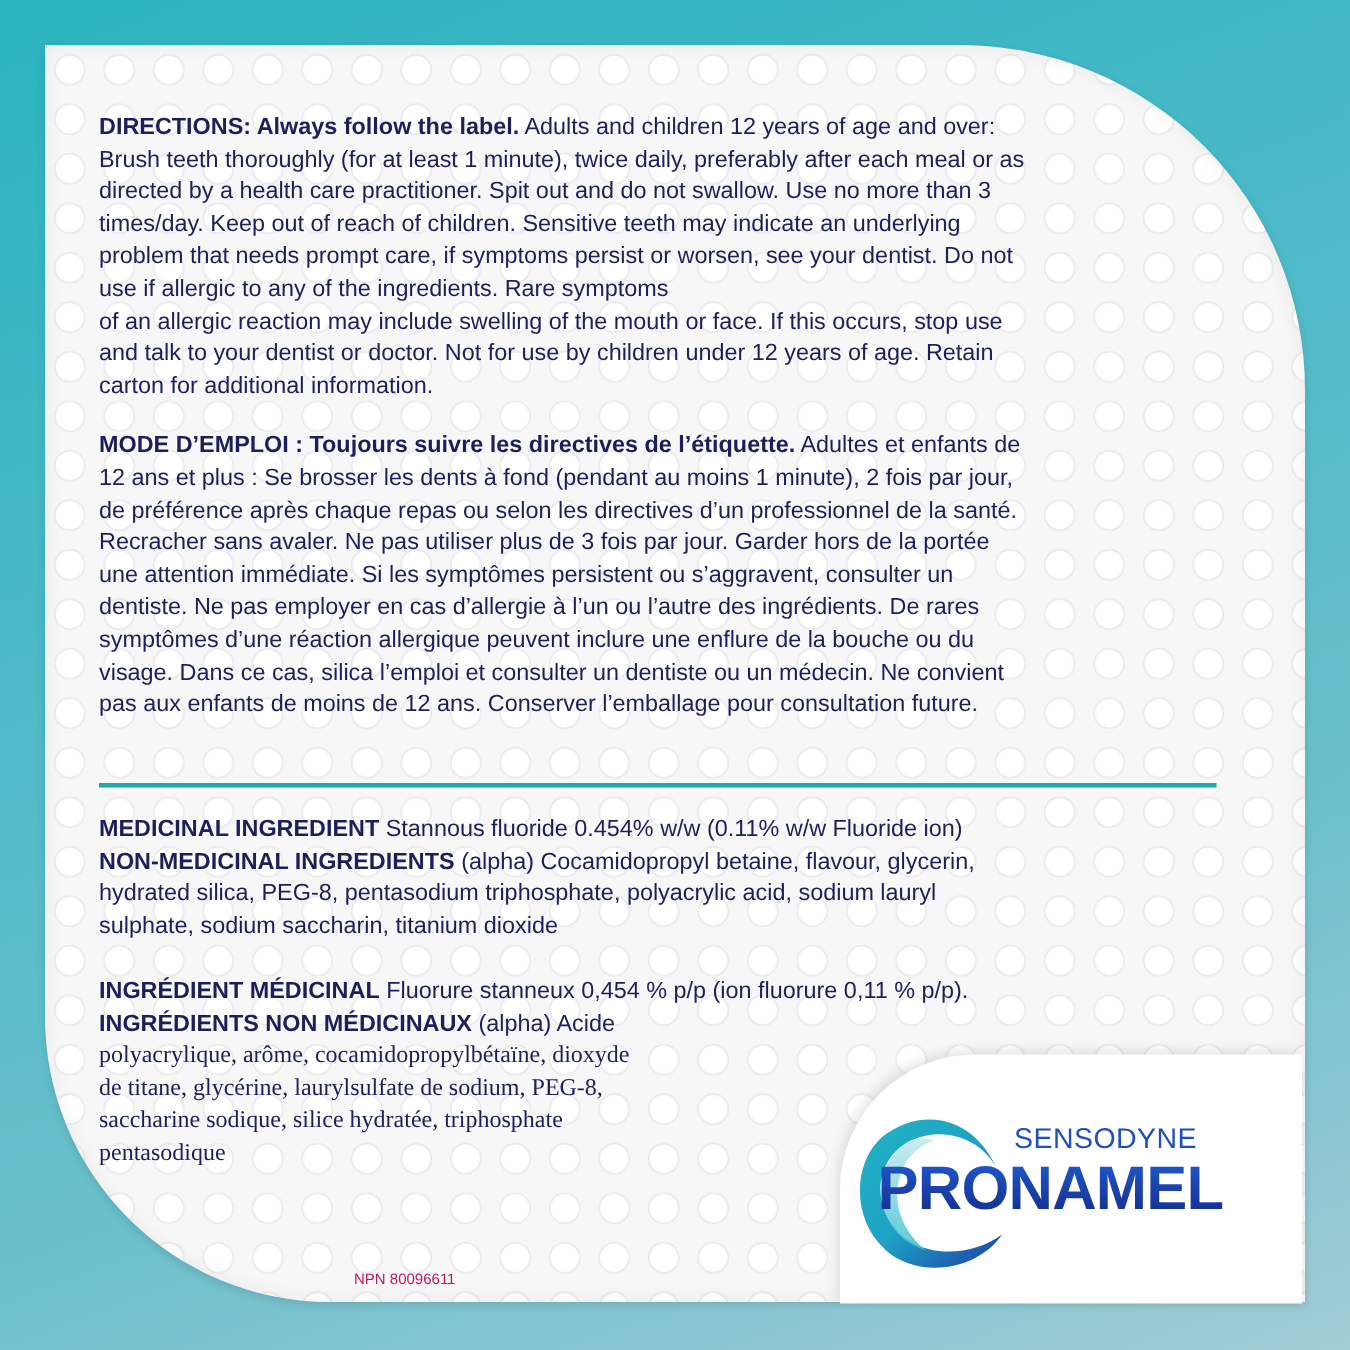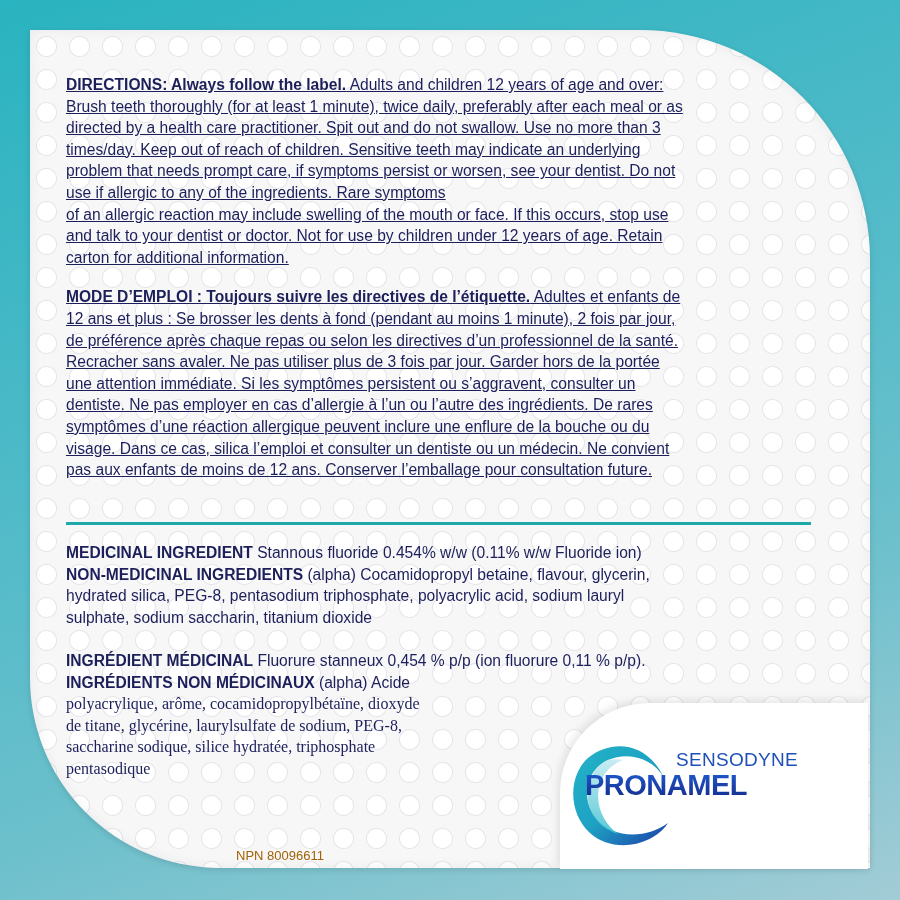--- a/index.html
+++ b/index.html
@@ -32,56 +32,56 @@
   }
   .content {
     position: absolute;
     left: 66px; top: 74px;
     width: 760px;
     font-size: 15.6px;
     line-height: 21.6px;
   }
   .line { white-space: nowrap; display: block; }
   .b { font-weight: bold; }
-  .para { margin-bottom: 18px; text-decoration: underline; }
+  .para { margin-bottom: 18px; }
   .divider {
     position: absolute;
     left: 66px; top: 522px;
     width: 745px; height: 3px;
     background: #1fa9aa;
   }
   .ingr {
     position: absolute;
     left: 66px; top: 542px;
     width: 760px;
     font-size: 15.6px;
     line-height: 21.6px;
   }
   .ingr-fr { position: absolute; left: 66px; top: 650px; width: 760px; font-size: 15.6px; line-height: 21.6px; }
   .ingr-fr .body-fr { font-family: Liberation Serif, serif; font-size: 16px; line-height: 21.6px; }
   .npn {
     position: absolute;
     left: 236px; top: 848px;
-    font-size: 13px;
-    color: #a16207;
+    font-size: 10px;
+    color: #be185d;
   }
   .logo {
     position: absolute;
     left: 568px; top: 718px;
     width: 260px; height: 140px;
   }
   .logo .swoosh { position: absolute; left: 0; top: 0; }
   .logo .brand-top {
     position: absolute; left: 108px; top: 31px;
     font-weight: normal; font-size: 19px; letter-spacing: 0.3px;
     color: #1f4fb8;
   }
   .logo .brand-main {
     position: absolute; left: 17px; top: 51px;
-    font-weight: bold; font-size: 29px; letter-spacing: -0.5px;
+    font-weight: bold; font-size: 41px; letter-spacing: -0.5px;
     background: linear-gradient(180deg, #1d5fd6 0%, #1b3fa8 55%, #0f2a88 100%);
     -webkit-background-clip: text; background-clip: text;
     color: #1b3fa8;
     text-align: center;
     -webkit-text-fill-color: transparent;
   }
 </style>
 </head>
 <body>
 

